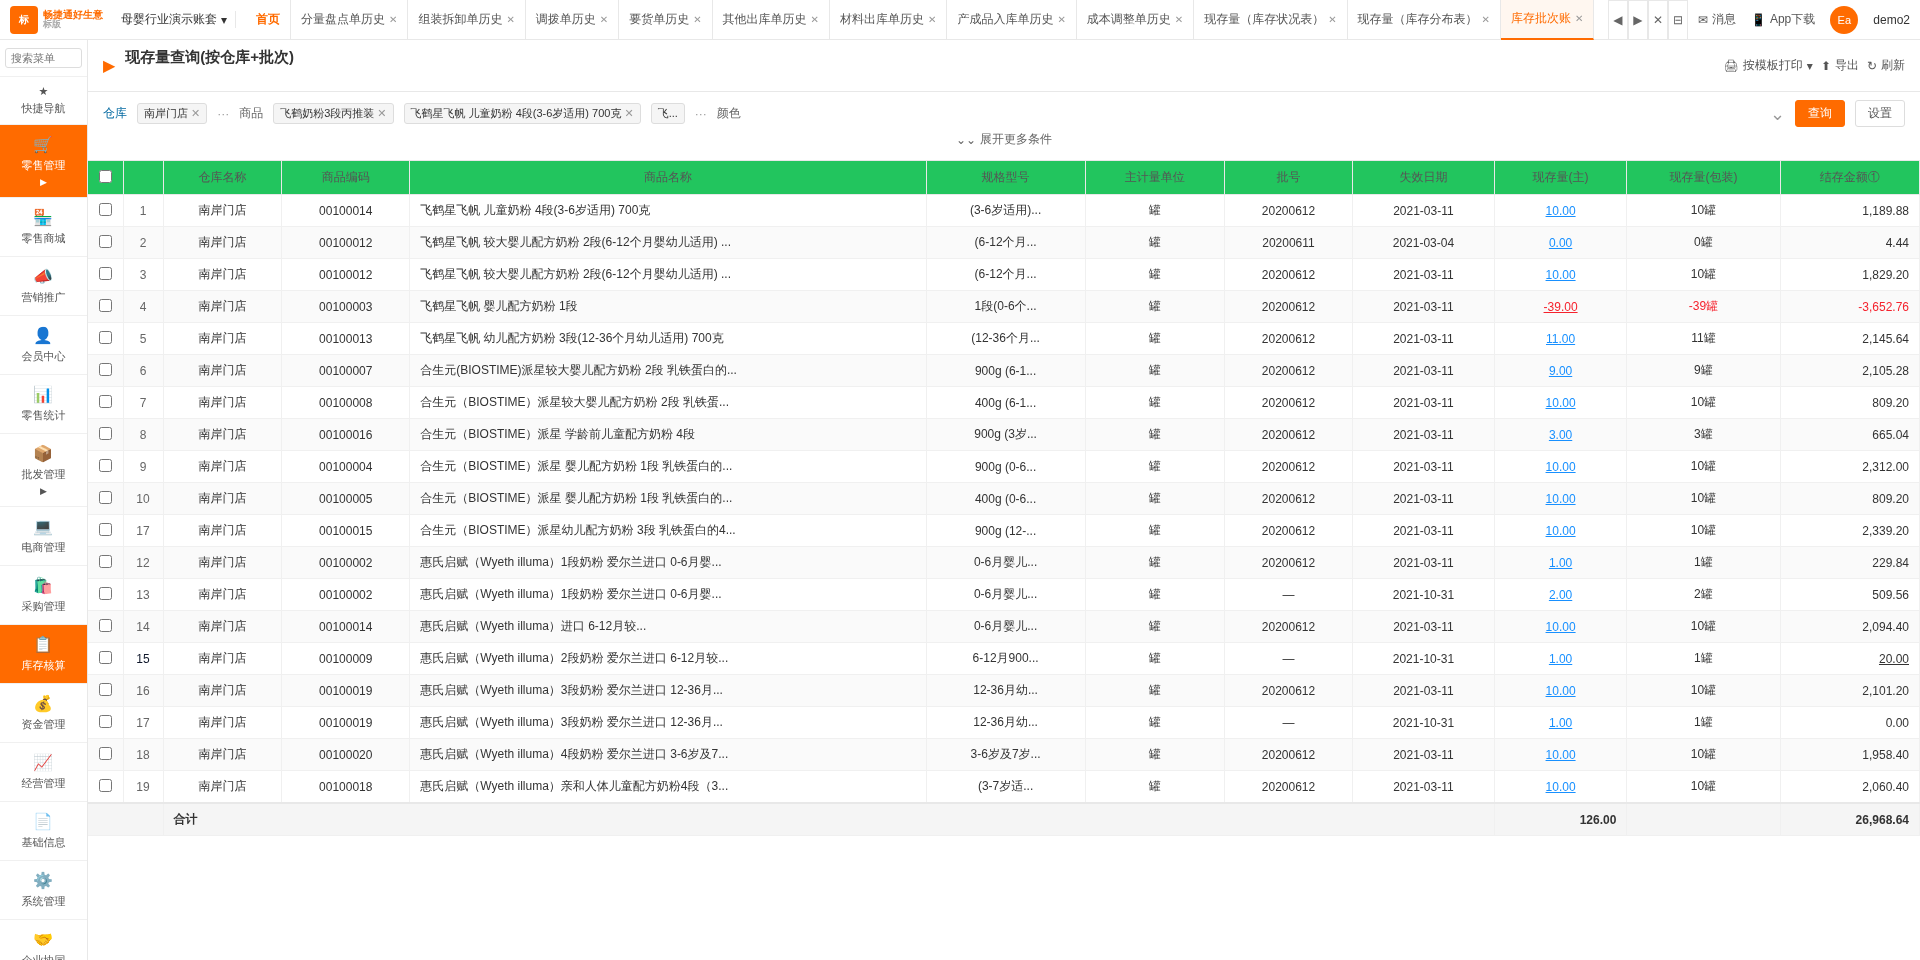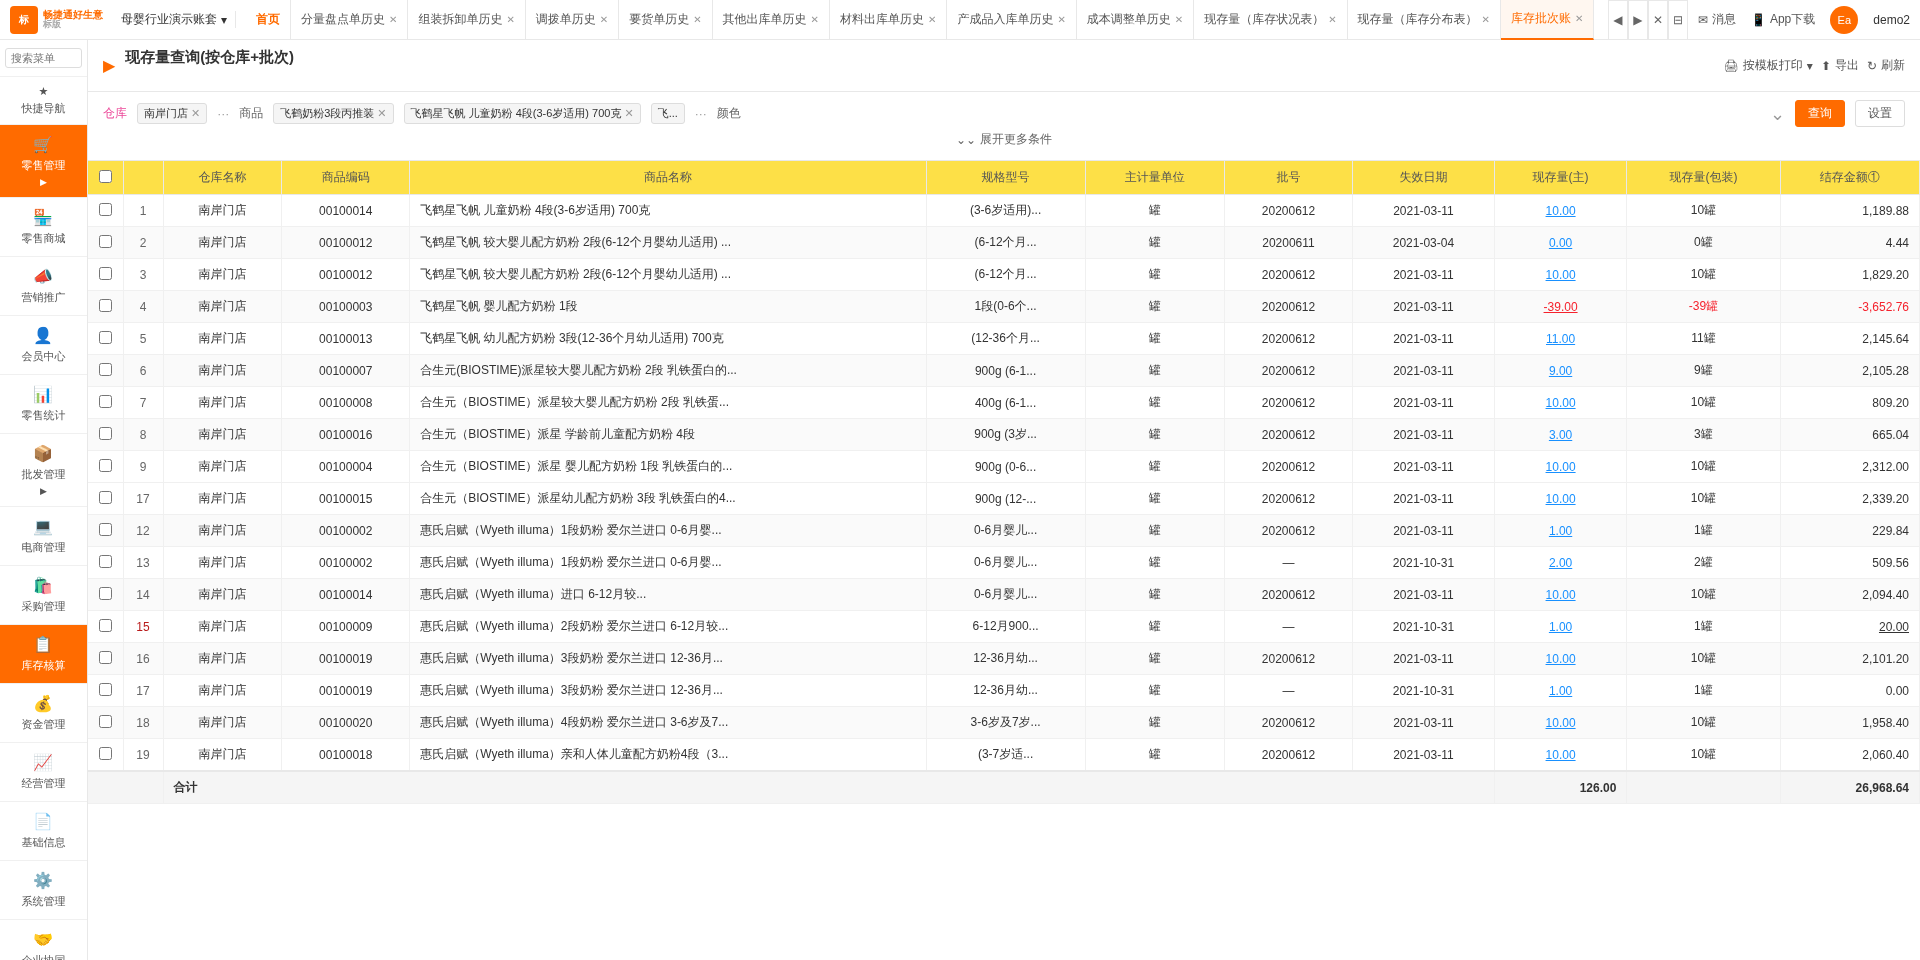--- a/index.html
+++ b/index.html
@@ -33,21 +33,21 @@
     .main { flex: 1; display: flex; flex-direction: column; overflow: hidden; }
     .page-title { font-size: 15px; font-weight: bold; color: #333; margin-bottom: 16px; }
     .filter-tag { display: flex; align-items: center; gap: 3px; background: #f5f5f5; border: 1px solid #ddd; border-radius: 3px; padding: 2px 6px; font-size: 11px; }
     .btn-orange { background: #ff6b00; color: white; border: 1px solid #ff6b00; border-radius: 3px; padding: 4px 12px; cursor: pointer; font-size: 12px; }
     .btn-outline { border: 1px solid #ddd; border-radius: 3px; padding: 4px 12px; cursor: pointer; font-size: 12px; color: #555; background: white; }
 
     
     .table-container { flex: 1; overflow: auto; background: #fff; }
     table { width: 100%; border-collapse: collapse; font-size: 12px; }
     thead tr { background: #f5f5f5; }
-    th { padding: 8px 10px; text-align: center; border-bottom: 1px solid #e8e8e8; border-right: 1px solid #e8e8e8; color: #555; font-weight: normal; white-space: nowrap; position: sticky; top: 0; background: #fde047; z-index: 1; }
+    th { padding: 8px 10px; text-align: center; border-bottom: 1px solid #e8e8e8; border-right: 1px solid #e8e8e8; color: #555; font-weight: normal; white-space: nowrap; position: sticky; top: 0; background: #22c55e; z-index: 1; }
     td { padding: 7px 10px; text-align: center; border-bottom: 1px solid #f0f0f0; border-right: 1px solid #f0f0f0; color: #333; }
     .td-left { text-align: left; }
     .td-right { text-align: right; }
     .col-num { width: 40px; }
     .col-check { width: 35px; }
     .tfoot-row td { background: #f5f5f5; font-weight: bold; border-top: 2px solid #e8e8e8; }
 
     
     ::-webkit-scrollbar { width: 6px; height: 6px; }
     ::-webkit-scrollbar-track { background: #f1f1f1; }
@@ -234,21 +234,21 @@
           </div>
           <div style="display:flex;align-items:center;gap:4px;cursor:pointer;font-size:12px;color:#555;">
             <span>↻</span>
             <span>刷新</span>
           </div>
         </div>
       </div>
 
       <div style="background:#fff;border-bottom:1px solid #e8e8e8;padding:8px 15px;">
         <div style="display:flex;align-items:center;gap:10px;flex-wrap:wrap;">
-          <span style="color:#ec4899;font-size:12px;">仓库</span>
+          <span style="color:#0369a1;font-size:12px;">仓库</span>
           <div class="filter-tag">
             <span>南岸门店</span>
             <span style="color:#999;cursor:pointer;">✕</span>
           </div>
           <span style="color:#999;">···</span>
 
           <span style="color:#666;font-size:12px;">商品</span>
           <div class="filter-tag">
             <span>飞鹤奶粉3段丙推装</span>
             <span style="color:#999;cursor:pointer;">✕</span>
@@ -418,20 +418,34 @@
     <td>00100004</td>
     <td class="td-left" style="max-width:300px;overflow:hidden;text-overflow:ellipsis;white-space:nowrap;">合生元（BIOSTIME）派星 婴儿配方奶粉 1段 乳铁蛋白的...</td>
     <td>900g (0-6...</td>
     <td>罐</td>
     <td>20200612</td>
     <td>2021-03-11</td>
     <td style="color:#1890ff;text-decoration:underline;cursor:pointer;">10.00</td>
     <td style="color:inherit;">10罐</td>
     <td class="td-right" style="color:inherit;">2,312.00</td>
   </tr>
+              <tr style="background: rgb(250, 250, 250);">
+    <td><input type="checkbox" style=""></td>
+    <td style="color:#666;">10</td>
+    <td>南岸门店</td>
+    <td>00100005</td>
+    <td class="td-left" style="max-width:300px;overflow:hidden;text-overflow:ellipsis;white-space:nowrap;">合生元（BIOSTIME）派星 婴儿配方奶粉 1段 乳铁蛋白的...</td>
+    <td>400g (0-6...</td>
+    <td>罐</td>
+    <td>20200612</td>
+    <td>2021-03-11</td>
+    <td style="color:#1890ff;text-decoration:underline;cursor:pointer;">10.00</td>
+    <td style="color:inherit;">10罐</td>
+    <td class="td-right" style="color:inherit;">809.20</td>
+  </tr>
               <tr style="background: rgb(255, 255, 255);">
     <td><input type="checkbox" style=""></td>
     <td style="color:#666;">17</td>
     <td>南岸门店</td>
     <td>00100015</td>
     <td class="td-left" style="max-width:300px;overflow:hidden;text-overflow:ellipsis;white-space:nowrap;">合生元（BIOSTIME）派星幼儿配方奶粉 3段 乳铁蛋白的4...</td>
     <td>900g (12-...</td>
     <td>罐</td>
     <td>20200612</td>
     <td>2021-03-11</td>
@@ -476,21 +490,21 @@
     <td>0-6月婴儿...</td>
     <td>罐</td>
     <td>20200612</td>
     <td>2021-03-11</td>
     <td style="color:#1890ff;text-decoration:underline;cursor:pointer;">10.00</td>
     <td style="color:inherit;">10罐</td>
     <td class="td-right" style="color:inherit;">2,094.40</td>
   </tr>
               <tr style="background: rgb(255, 255, 255);">
     <td><input type="checkbox" style=""></td>
-    <td style="color:#b91c1c;">15</td>
+    <td style="color:#0f172a;">15</td>
     <td>南岸门店</td>
     <td>00100009</td>
     <td class="td-left" style="max-width:300px;overflow:hidden;text-overflow:ellipsis;white-space:nowrap;">惠氏启赋（Wyeth illuma）2段奶粉 爱尔兰进口 6-12月较...</td>
     <td>6-12月900...</td>
     <td>罐</td>
     <td>—</td>
     <td>2021-10-31</td>
     <td style="color:#1890ff;text-decoration:underline;cursor:pointer;">1.00</td>
     <td style="color:inherit;">1罐</td>
     <td class="td-right" style="color:inherit;text-decoration:underline;">20.00</td>

